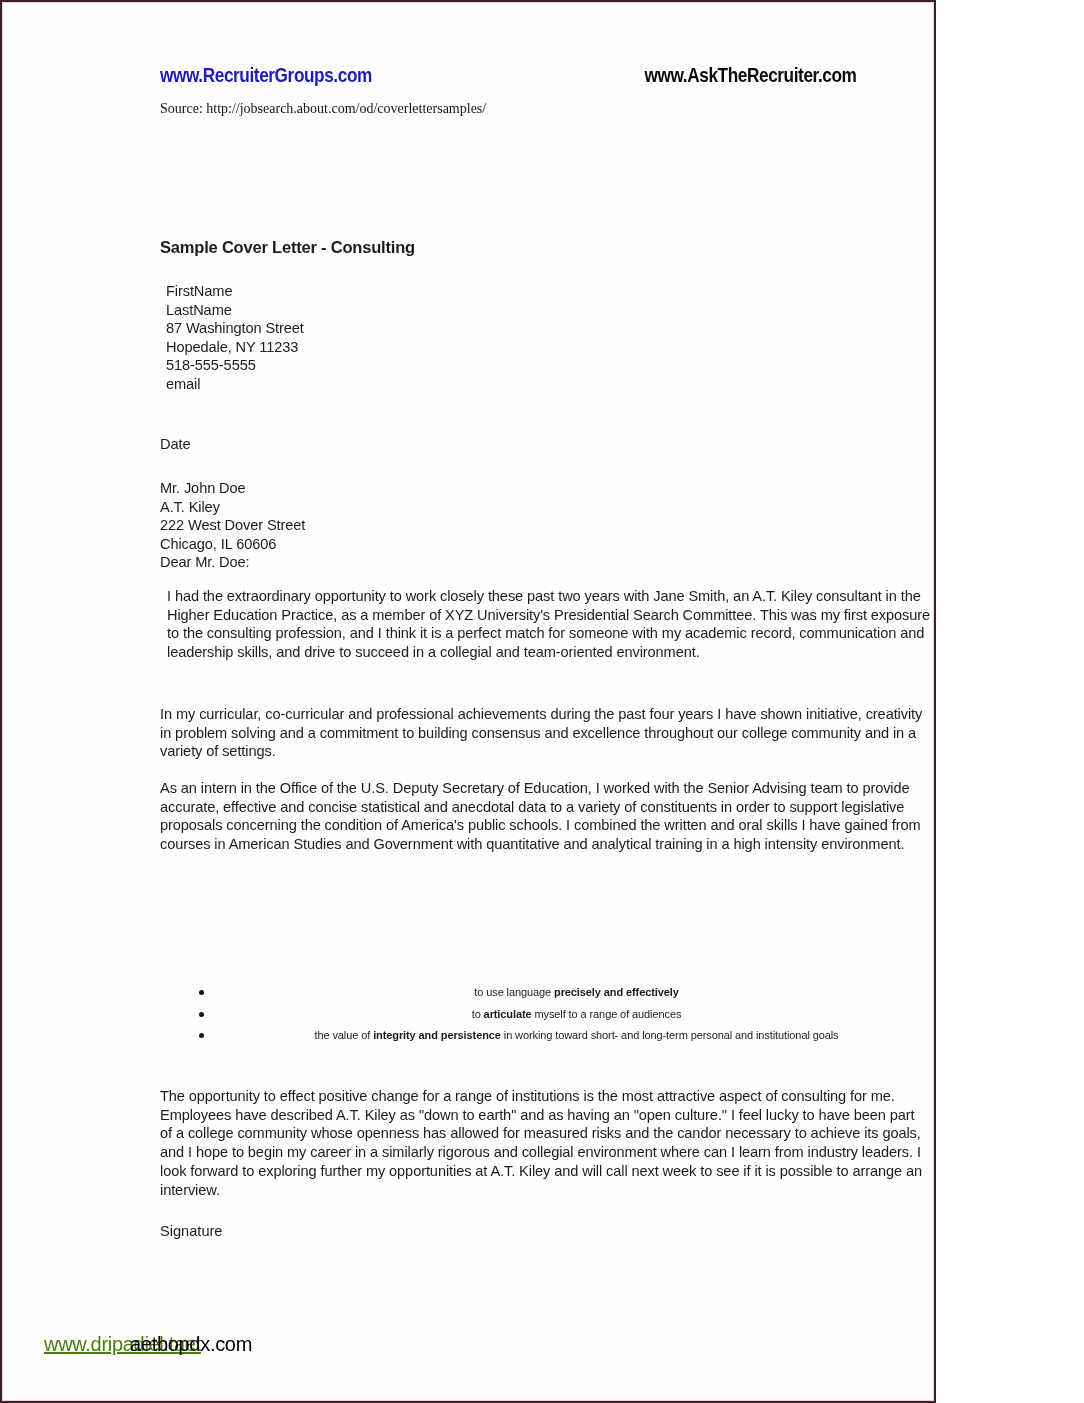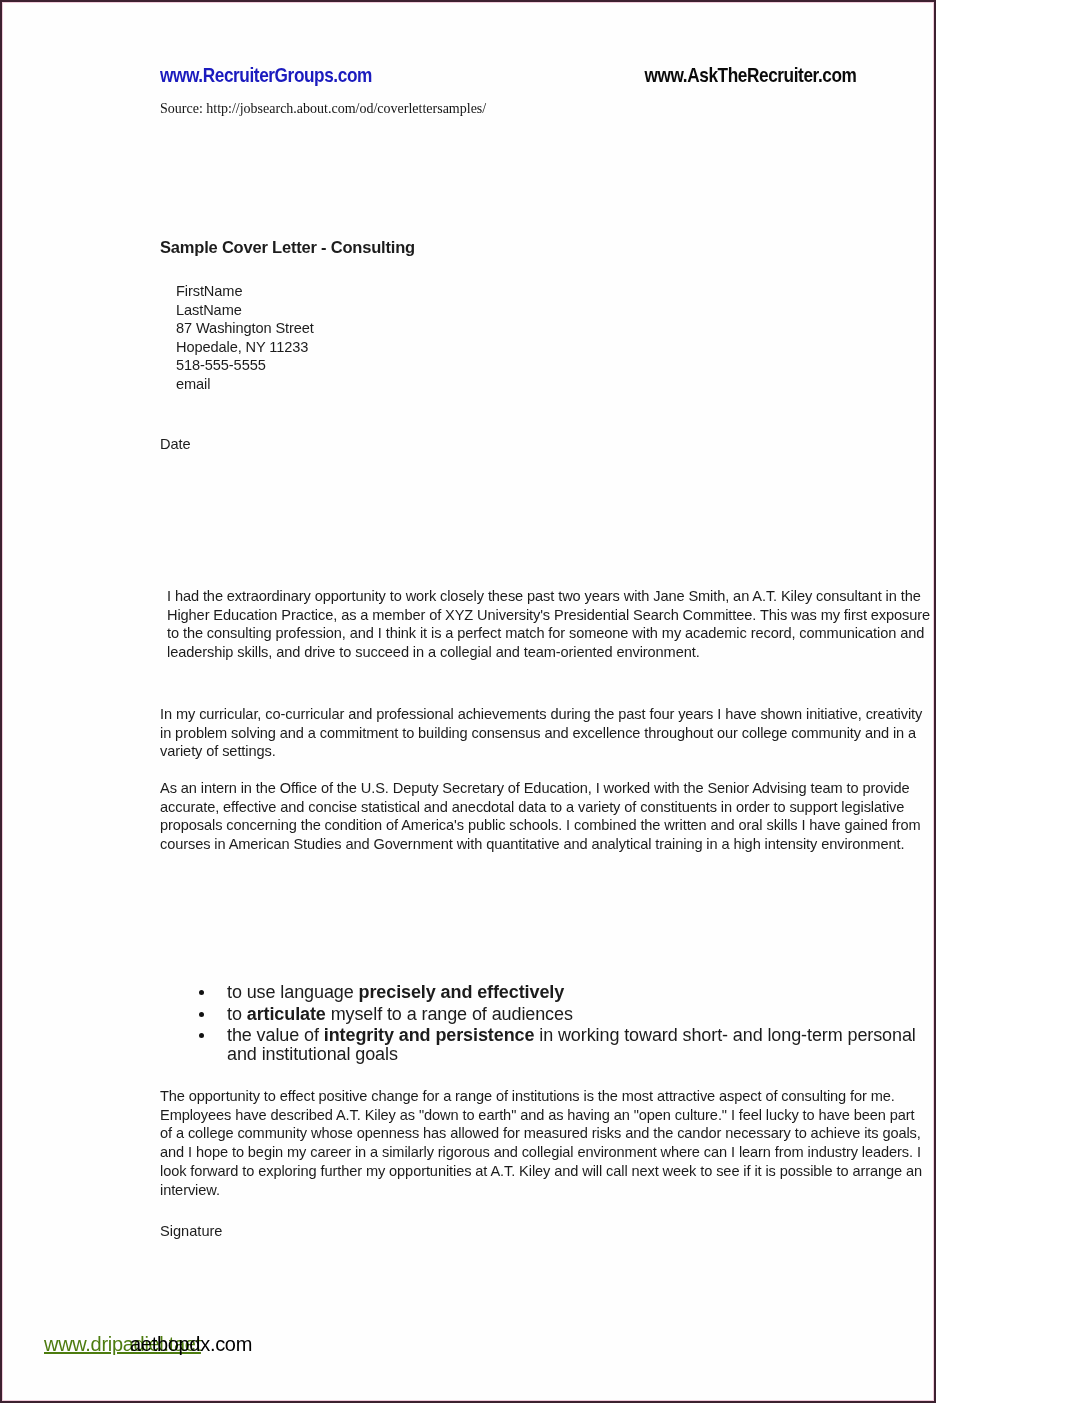--- a/index.html
+++ b/index.html
@@ -36,37 +36,38 @@
     left:158px; top:99px;
     font-family:"Liberation Serif", serif;
     font-size:14px; color:#141414;
     cursor:pointer;
   }
 
   .doc-title { left:158px; top:193px; font-size:27px; font-weight:400; color:#101010; letter-spacing:-0.2px; }
   .doc-subtitle { left:158px; top:236px; font-size:16.5px; font-weight:bold; letter-spacing:-0.2px; }
 
   .block { font-size:14.6px; line-height:18.6px; letter-spacing:-0.1px; }
-  .sender { left:174px; top:280px; }
+  .sender { left:164px; top:280px; }
   .date-label { left:158px; top:433px; }
   .recipient { left:158px; top:477px; }
 
   .para { font-size:14.6px; line-height:18.7px; letter-spacing:-0.1px; width:766px; left:158px; }
   .p1 { top:585px;margin-left:7px; }
   .p2 { top:703px; }
   .p3 { top:777px; }
   .p4 { top:898px; }
   .p5 { top:1085px; }
 
   .bullets { left:158px; top:981px; width:766px; list-style:none; }
   .bullets li {
     position:relative;
     padding-left:67px;
-    font-size:18px; line-height:18.7px; letter-spacing:-0.1px;
+    font-size:11px; line-height:18.7px; letter-spacing:-0.1px;
     margin-bottom:3px;
+    text-align:center;
   }
   .bullets li::before {
     content:"";
     position:absolute; left:39px; top:7px;
     width:5px; height:5px; border-radius:50%;
     background:#111;
   }
   .bullets b { font-weight:bold; }
 
   .signature { left:158px; top:1221px; font-size:14.6px; }
@@ -94,20 +95,27 @@
     <div>FirstName</div>
     <div>LastName</div>
     <div>87 Washington Street</div>
     <div>Hopedale, NY 11233</div>
     <div>518-555-5555</div>
     <div>email</div>
   </div>
 
   <div class="abs block date-label">Date</div>
 
+  <div class="abs block recipient">
+    <div>Mr. John Doe</div>
+    <div>A.T. Kiley</div>
+    <div>222 West Dover Street</div>
+    <div>Chicago, IL 60606</div>
+    <div>Dear Mr. Doe:</div>
+  </div>
 
   <p class="abs para p1">I had the extraordinary opportunity to work closely these past two years with Jane Smith, an A.T. Kiley consultant in the Higher Education Practice, as a member of XYZ University's Presidential Search Committee. This was my first exposure to the consulting profession, and I think it is a perfect match for someone with my academic record, communication and leadership skills, and drive to succeed in a collegial and team-oriented environment.</p>
   <p class="abs para p2">In my curricular, co-curricular and professional achievements during the past four years I have shown initiative, creativity in problem solving and a commitment to building consensus and excellence throughout our college community and in a variety of settings.</p>
   <p class="abs para p3">As an intern in the Office of the U.S. Deputy Secretary of Education, I worked with the Senior Advising team to provide accurate, effective and concise statistical and anecdotal data to a variety of constituents in order to support legislative proposals concerning the condition of America's public schools. I combined the written and oral skills I have gained from courses in American Studies and Government with quantitative and analytical training in a high intensity environment.</p>
 
   <ul class="abs bullets">
     <li><span>to use language </span><b>precisely and effectively</b><span></span></li>
     <li><span>to </span><b>articulate</b><span> myself to a range of audiences</span></li>
     <li><span>the value of </span><b>integrity and persistence</b><span> in working toward short- and long-term personal and institutional goals</span></li>
   </ul>

